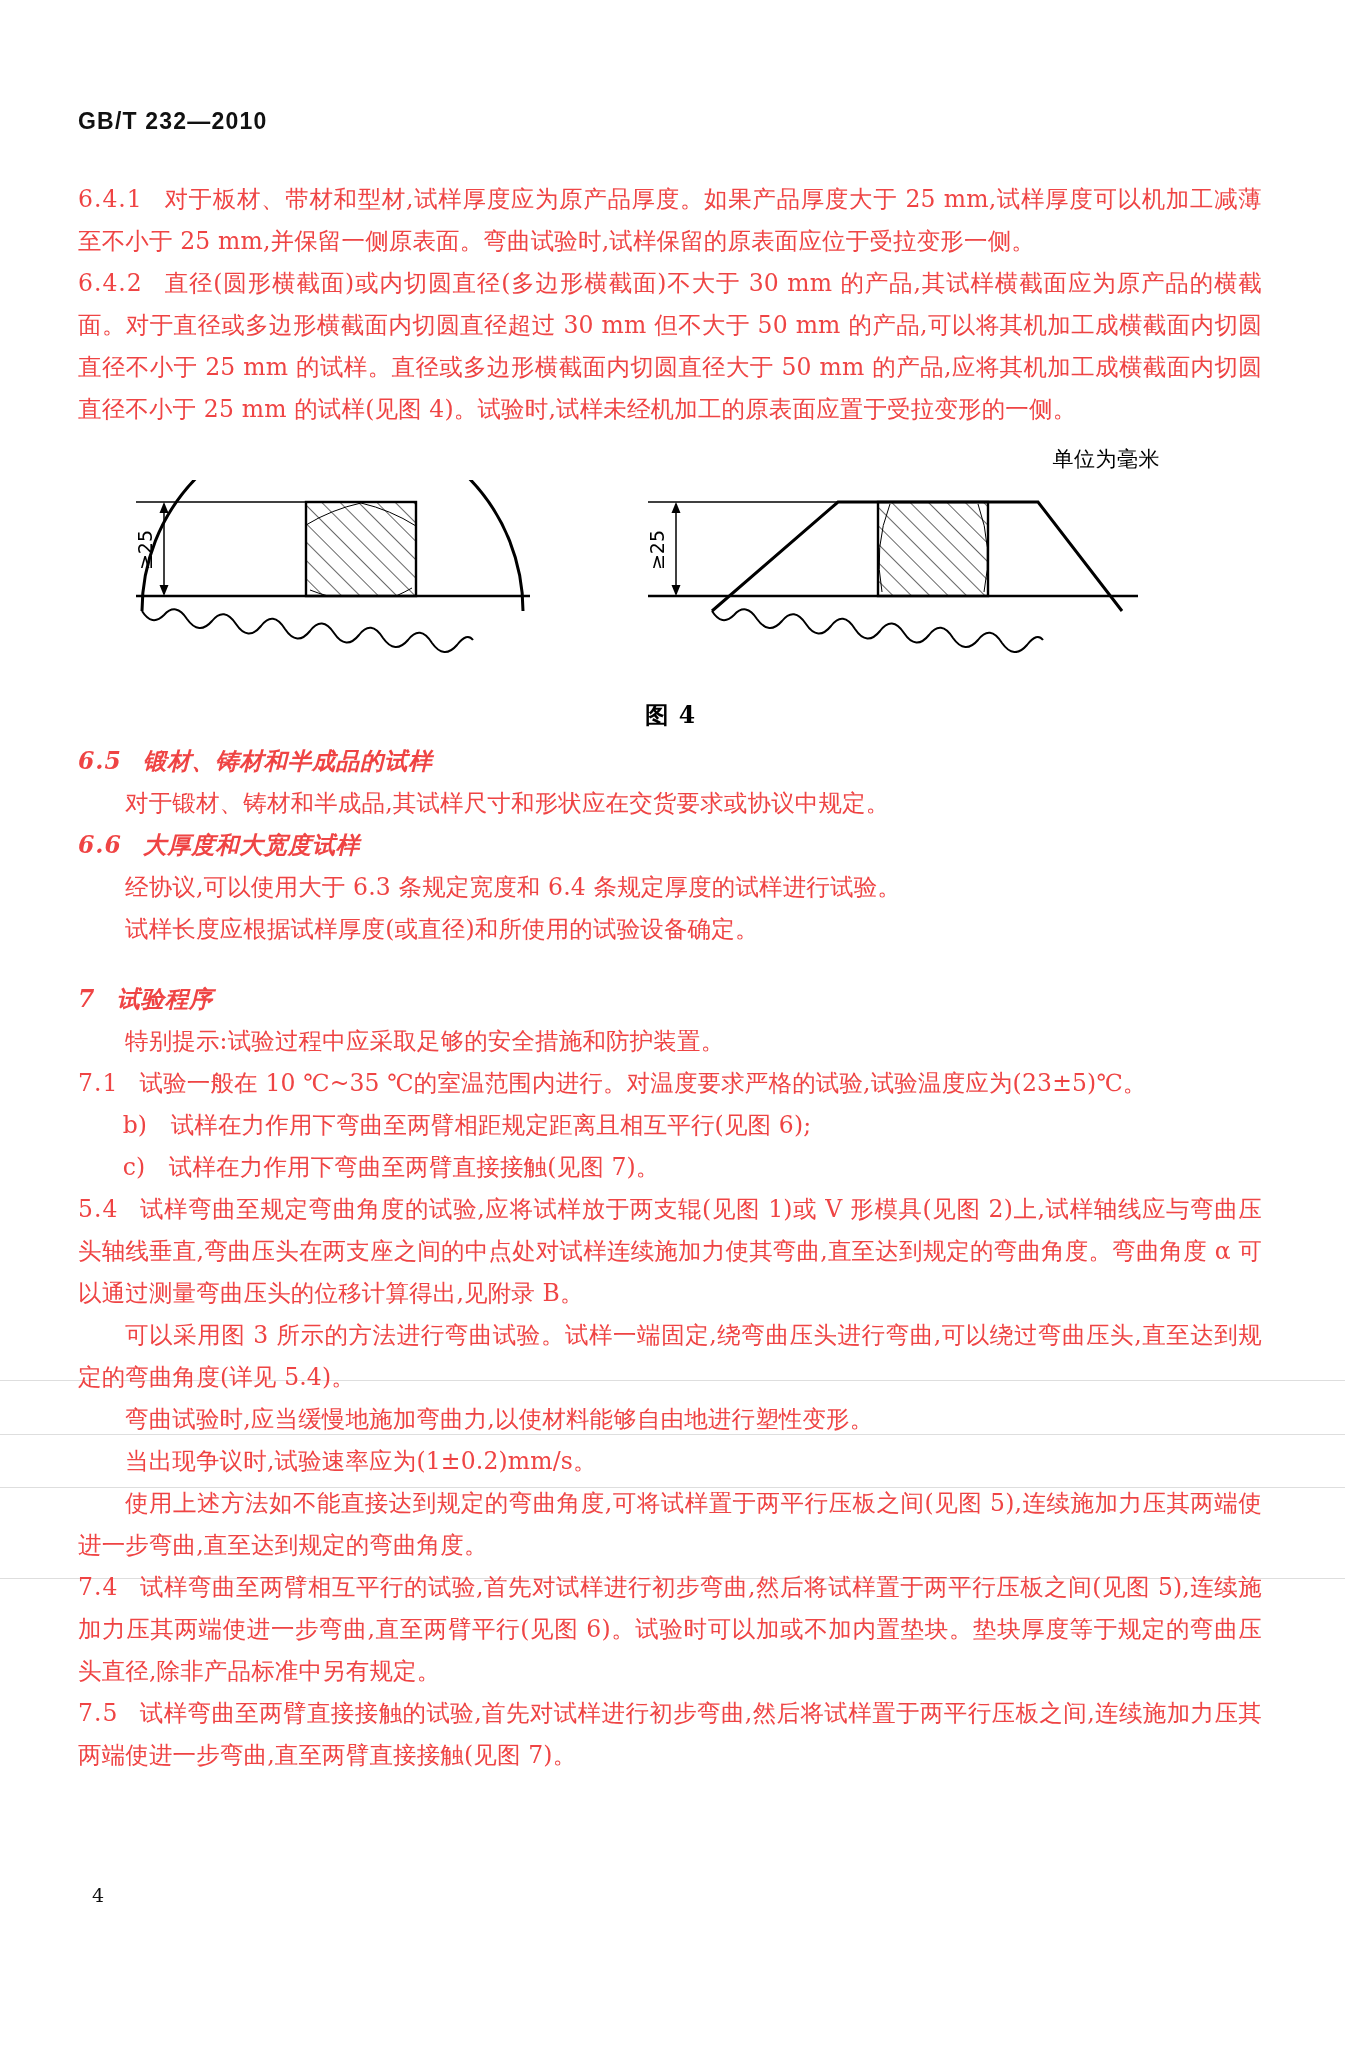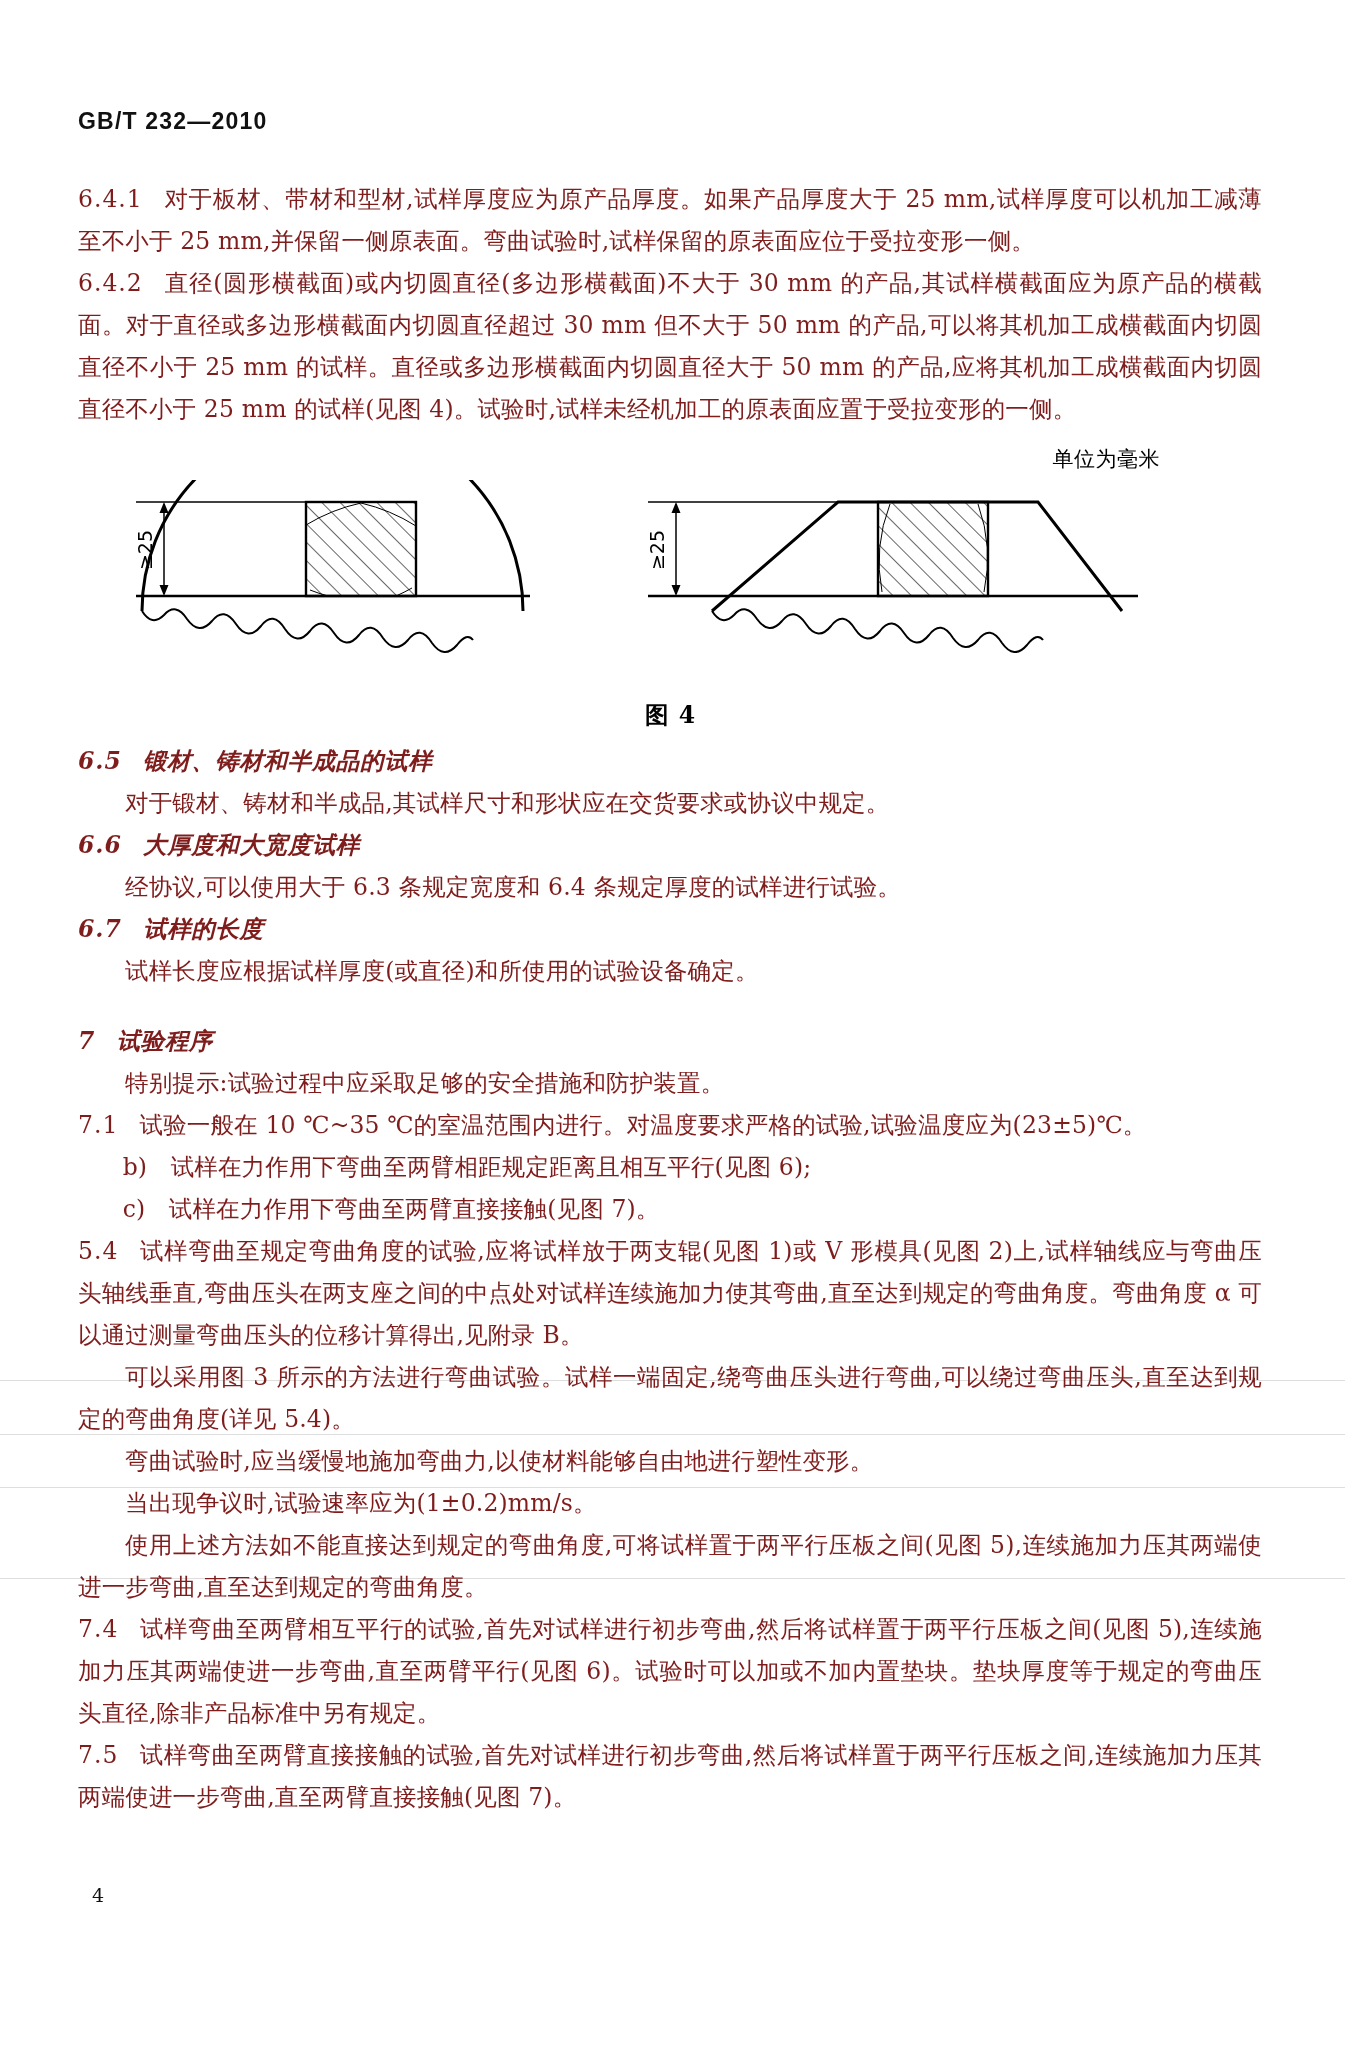--- a/index.html
+++ b/index.html
@@ -45,21 +45,21 @@
     left: 0;
     top: 178px;
     width: 1184px;
   }
   p {
     margin: 0;
     font-size: 23.5px;
     line-height: 42px;
     text-align: justify;
     letter-spacing: 0.15px;
-    color: #7f1d1d;
+    color: #ef4444;
   }
   .lat {
     font-family: "DejaVu Serif", "Liberation Serif", serif;
     letter-spacing: 0;
   }
   .clause-no {
     font-family: "DejaVu Serif", "Liberation Serif", serif;
     letter-spacing: 1px;
   }
   .gap { margin-right: 0.9em; }
@@ -208,21 +208,20 @@
 
         <div class="fig-caption" style="margin-top:4px;"><span>图</span>&nbsp;<span class="lat">4</span></div>
       </div>
 
       <p class="heading" style="margin-top:8px;"><span class="clause-no gap">6.5</span><span>锻材、铸材和半成品的试样</span></p>
       <p class="indent1">对于锻材、铸材和半成品,其试样尺寸和形状应在交货要求或协议中规定。</p>
 
       <p class="heading"><span class="clause-no gap">6.6</span><span>大厚度和大宽度试样</span></p>
       <p class="indent1">经协议,可以使用大于 6.3 条规定宽度和 6.4 条规定厚度的试样进行试验。</p>
 
-      <p class="heading"><span class="clause-no gap">6.7</span><span>试样的长度</span></p>
       <p class="indent1">试样长度应根据试样厚度(或直径)和所使用的试验设备确定。</p>
 
       <p class="heading" style="margin-top:28px;"><span class="clause-no gap">7</span><span>试验程序</span></p>
 
       <p class="indent1" style="margin-top:0;">特别提示:试验过程中应采取足够的安全措施和防护装置。</p>
 
       <p><span class="clause-no gap">7.1</span><span>试验一般在 10 ℃~35 ℃的室温范围内进行。对温度要求严格的试验,试验温度应为(23±5)℃。</span></p>
 
 
       <p class="hang-abc"><span class="abc-label">b)</span><span>试样在力作用下弯曲至两臂相距规定距离且相互平行(见图 6);</span></p>

